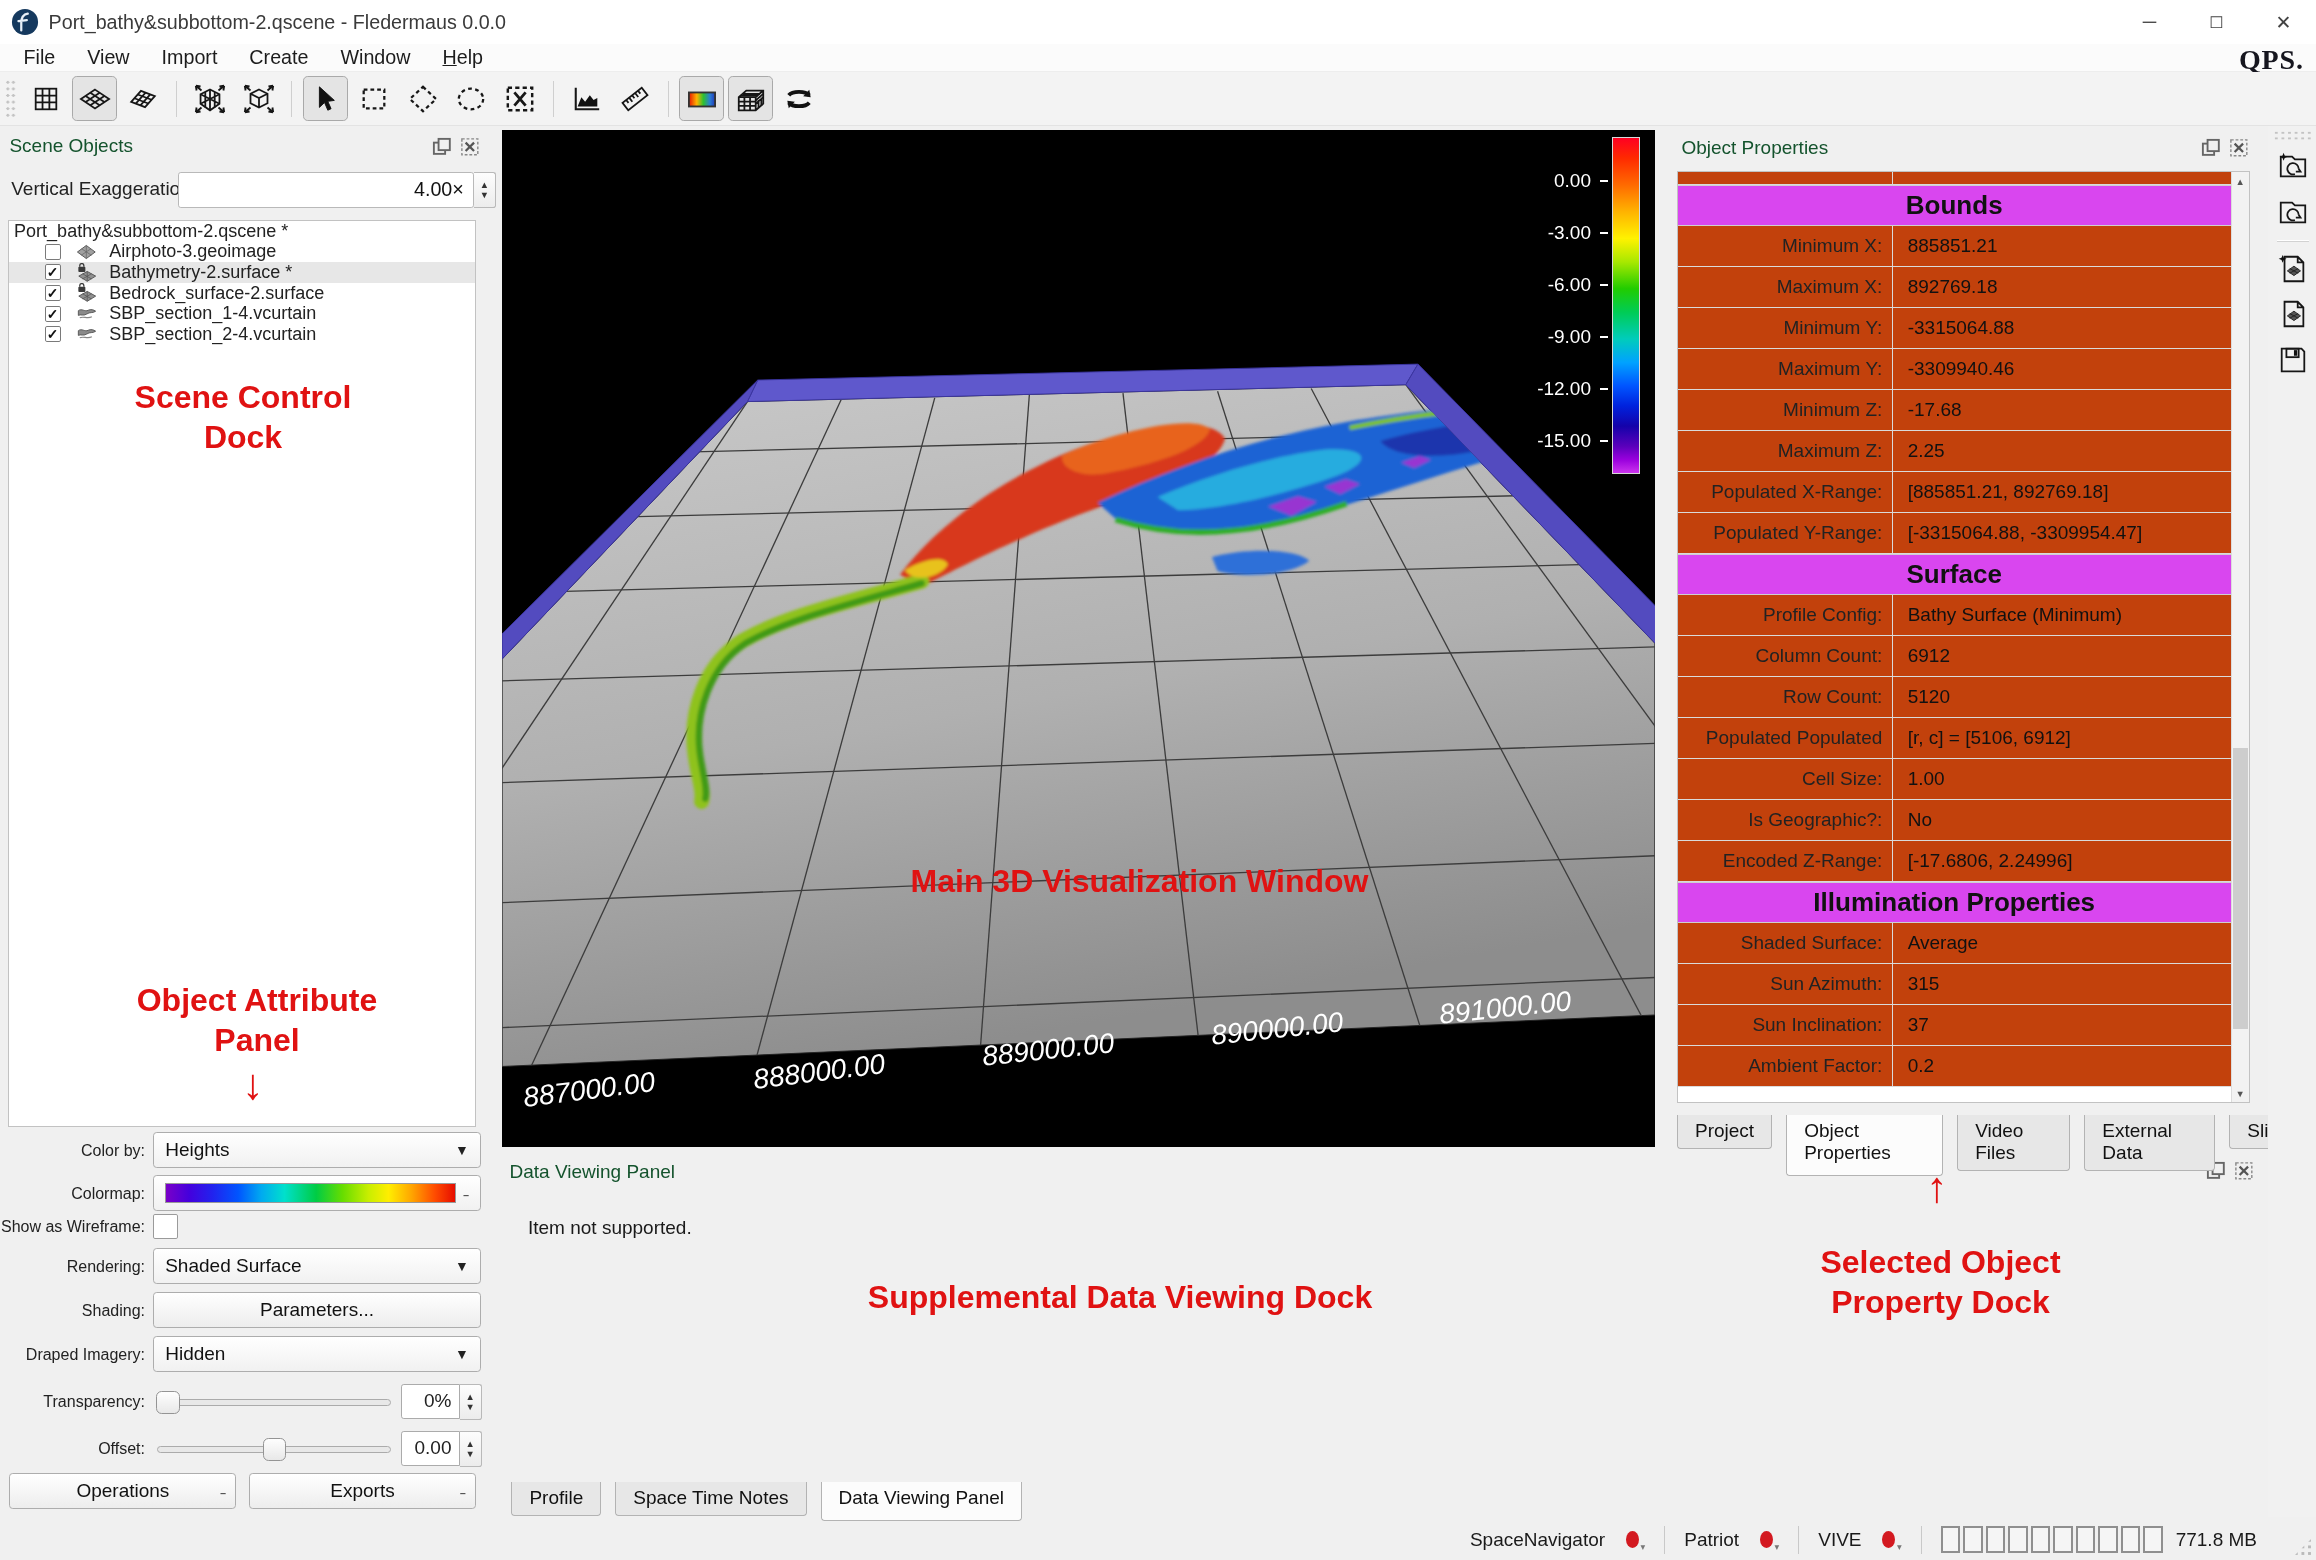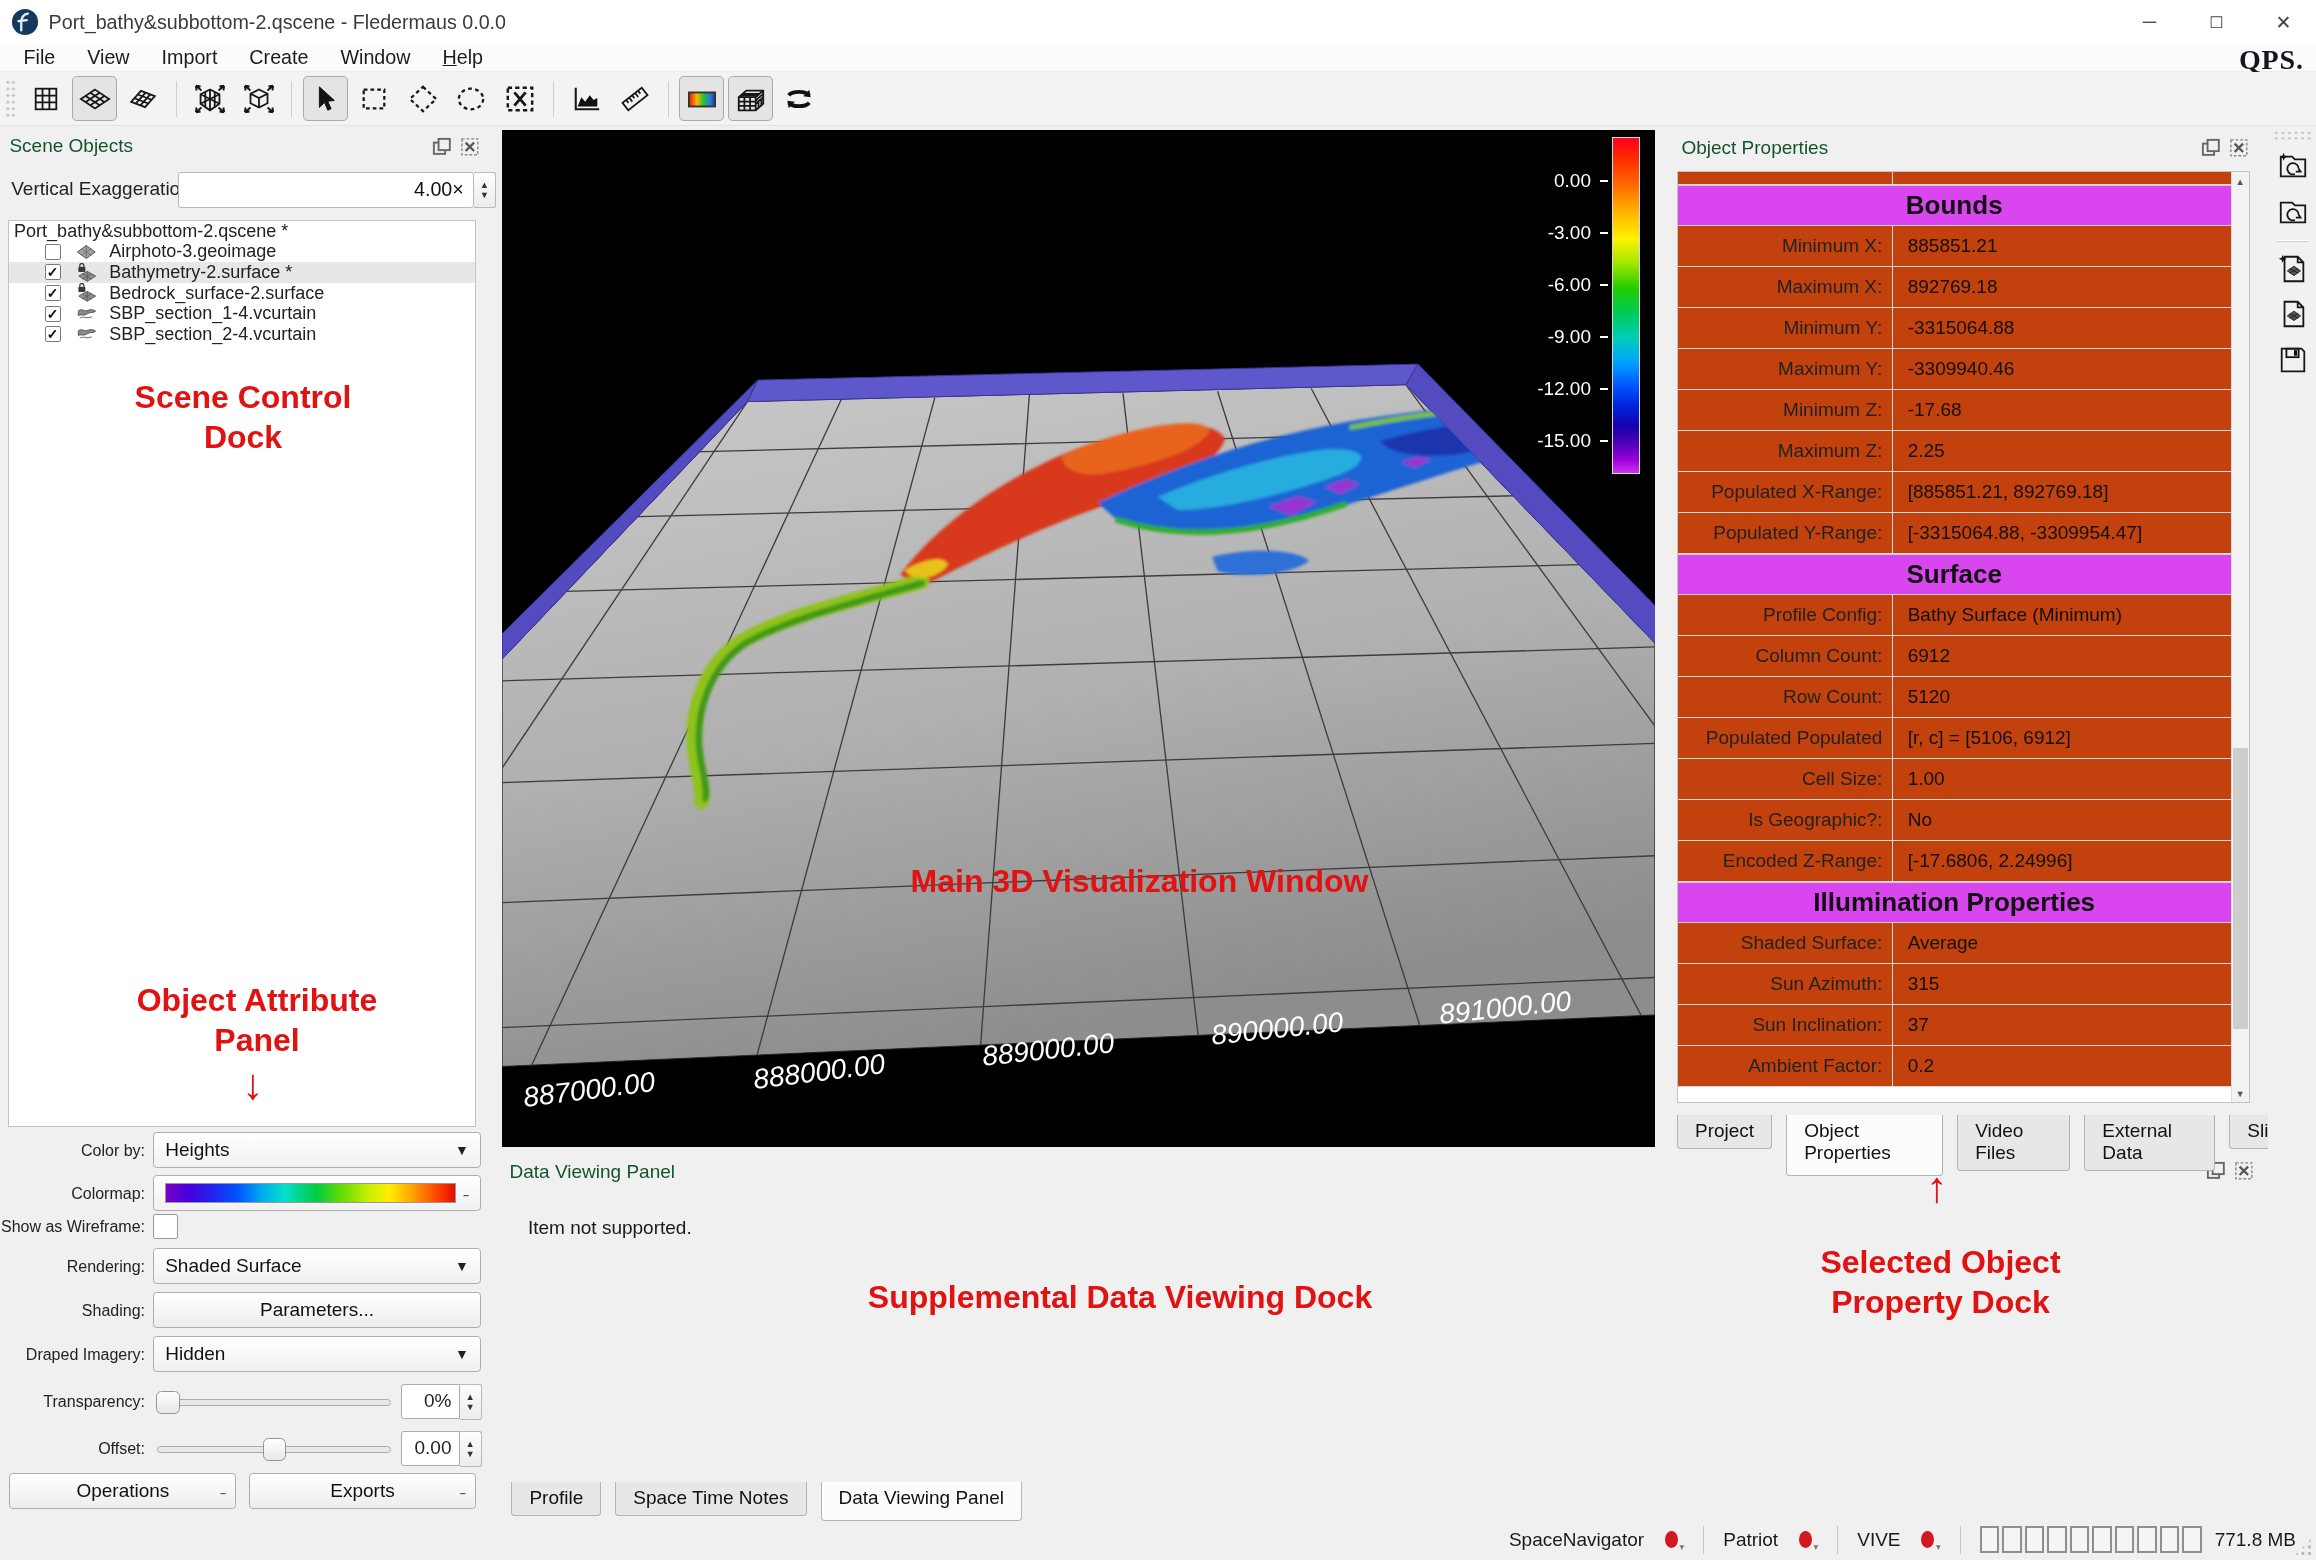--- a/index.html
+++ b/index.html
@@ -92,21 +92,21 @@
 #prop-thumb { position:absolute; left:0.9px; width:15px; top:576px; height:281px; background:#cdcdcd;}
 #prop-tabs { left:1677px; top:1115px; position:absolute;}
 #data-tabs { left:9.4px; top:329px; }
 
 
 #right-toolbar { position:absolute; left:2268px; top:126px; width:49px; height:1391px; background:#f1f1f1;}
 .rtb-btn { width:41px; height:41px; margin:4.7px auto; display:flex; align-items:center; justify-content:center;}
 .rtb-sep { width:32px; height:0.9px; background:#fff; box-shadow:0 0.9px 0 #cfcfcf; margin:7.5px auto;}
 
 
-#statusbar { position:absolute; left:0; top:1518px; width:2317px; height:43px; display:flex; align-items:center; justify-content:flex-end; padding-right:21px;}
+#statusbar { position:absolute; left:0; top:1518px; width:2317px; height:43px; display:flex; align-items:center; justify-content:flex-end; padding-right:60px;}
 .sb-device { display:flex; align-items:center; font-size:19px; color:#1a1a1a;}
 .sb-dot { width:13px; height:17px; border-radius:50%; background:#d31920; margin-left:20.6px;}
 .sb-caret { font-size:9.4px; color:#777; margin:13px 0 0 1.9px;}
 .sb-sep { width:0.9px; height:28px; background:#c9c9c9; margin:0 19px;}
 .gauge { display:flex; gap:2.8px; margin-right:13px;}
 .gauge-seg { width:19.7px; height:27px; border:2.8px solid #8f8f8f; background:#f5f5f5;}
 #sb-mem { font-size:19px; color:#1a1a1a; }
 #resize-grip { position:absolute; right:3.7px; bottom:3.7px; width:20.6px; height:20.6px;
  background-image:radial-gradient(#b9b9b9 1.7px, transparent 1.8px); background-size:6.6px 6.6px; clip-path:polygon(100% 0,100% 100%,0 100%);}
 svg { display:block; }

